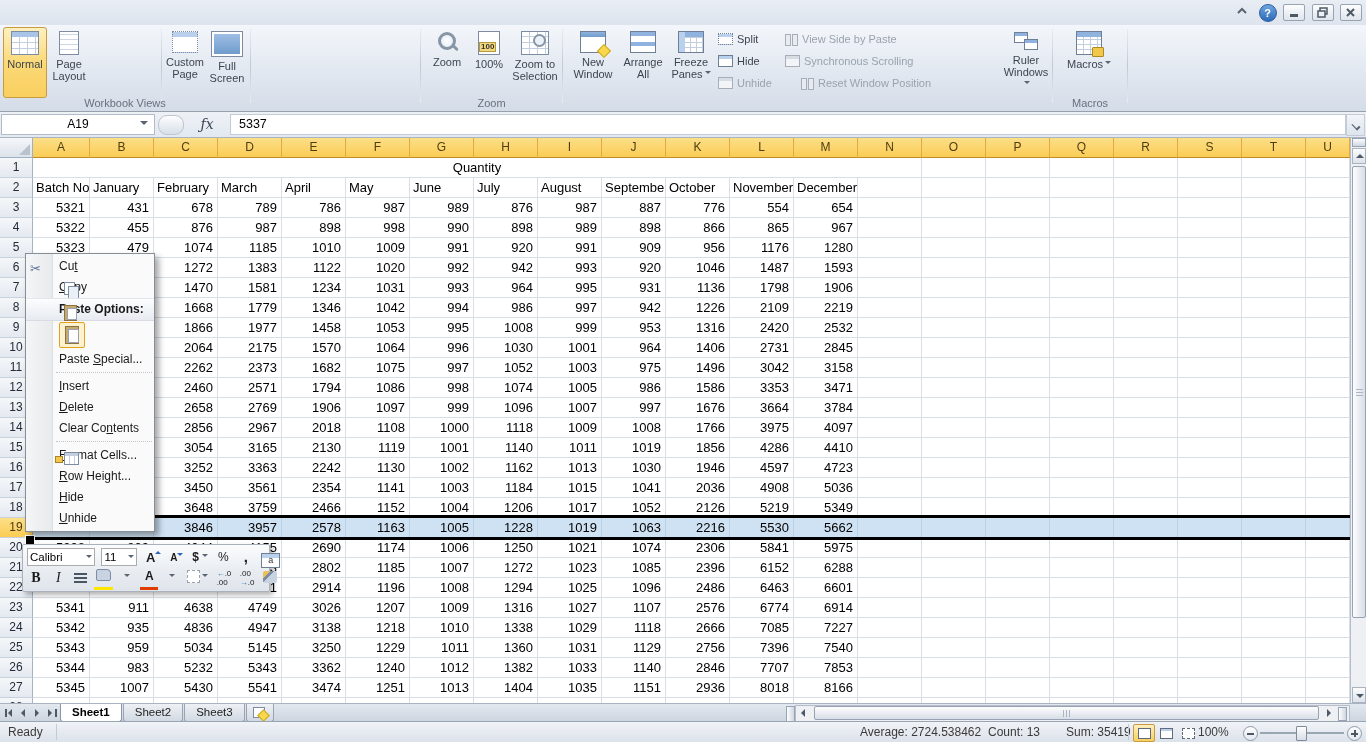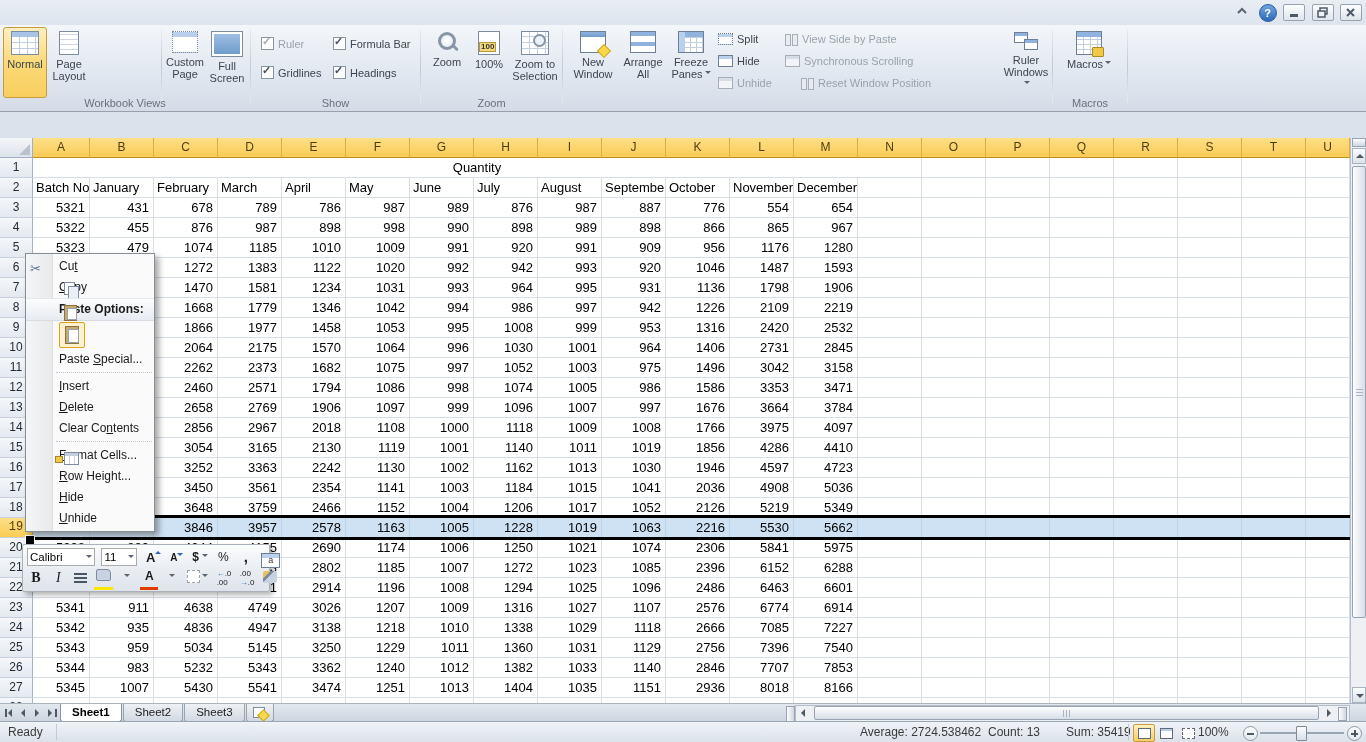--- a/index.html
+++ b/index.html
@@ -120,21 +120,21 @@
   #colhdrs{height:20px;white-space:nowrap;}
   #colhdrs>div{display:inline-block;vertical-align:top;box-sizing:border-box;height:20px;}
   .corner{width:33px;background:linear-gradient(#f4f6f9,#dde3eb);border-right:1px solid #9fb0c4;
           border-bottom:1px solid #9fb0c4;position:relative;}
   .corner i{position:absolute;right:2px;bottom:2px;width:0;height:0;
             border-left:11px solid transparent;border-bottom:11px solid #b9c3d0;}
   .ch{background:linear-gradient(#fcdf87,#fbcc55);border-right:1px solid #e0ac42;border-bottom:1px solid #c08c27;
       font-size:12px;color:#4e3d10;text-align:center;line-height:19px;}
   .rh{width:33px;background:linear-gradient(#f5f7f9,#e4e9f0);border-right:1px solid #a5b3c4;
       border-bottom:1px solid #c8d1dc;font-size:12px;color:#222b36;text-align:center;line-height:19px;}
-  .rh.selh{background:linear-gradient(#fcdf87,#fbcc55);border-right:1px solid #e0ac42;color:#4e3d10;font-family:Liberation Mono, monospace;}
+  .rh.selh{background:linear-gradient(#fcdf87,#fbcc55);border-right:1px solid #e0ac42;color:#4e3d10;}
   .cell{border-right:1px solid #d7dee8;border-bottom:1px solid #d7dee8;font-size:13px;color:#000;line-height:19px;}
   .cell.num{text-align:right;padding-right:4px;}
   .cell.txt{text-align:left;padding-left:3px;}
   .cell.title{text-align:center;}
   .selrow .cell{background:#cfe2f4;border-right-color:#bbd2e8;border-bottom-color:#bbd2e8;}
   
   #selTop,#selBot{position:absolute;left:33px;width:1317px;height:3px;background:#000;z-index:3;}
   #fillhandle{position:absolute;left:25px;top:535px;width:8px;height:8px;background:#000;border:1px solid #fff;z-index:4;}
   
   #vscroll{position:absolute;left:1350px;top:138px;width:16px;height:565px;background:#eef0f4;border-left:1px solid #b4bdc9;}
@@ -309,35 +309,20 @@
       <div class="bigbtn" style="left:207px;width:40px">
         <span class="bicon ic-fs">
             <i></i>
           </span>
         <span>Full Screen</span>
       </div>
       <div class="grplabel">Workbook Views</div>
     </div>
     <div class="gsep" style="left:250px"></div>
 
-    <div class="group" style="left:251px;width:169px">
-      <div class="chkrow dis" style="left:10px;top:12px">
-        <span class="cbx"></span><span>Ruler</span>
-      </div>
-      <div class="chkrow" style="left:10px;top:41px">
-        <span class="cbx"></span><span>Gridlines</span>
-      </div>
-      <div class="chkrow" style="left:82px;top:12px">
-        <span class="cbx"></span><span>Formula Bar</span>
-      </div>
-      <div class="chkrow" style="left:82px;top:41px">
-        <span class="cbx"></span><span>Headings</span>
-      </div>
-      <div class="grplabel">Show</div>
-    </div>
     <div class="gsep" style="left:420px"></div>
 
     <div class="group" style="left:421px;width:141px">
       <div class="bigbtn" style="left:5px;width:42px">
         <span class="bicon ic-mag"></span>
         <span>Zoom</span>
       </div>
       <div class="bigbtn" style="left:49px;width:38px">
         <span class="bicon ic-100"></span>
         <span>100%</span>
@@ -391,20 +376,28 @@
     <div class="group" style="left:1053px;width:74px">
       <div class="bigbtn" style="left:7px;width:58px">
         <span class="bicon ic-macro"></span>
         <span>Macros</span><span class="ddt"></span>
       </div>
       <div class="grplabel">Macros</div>
     </div>
     <div class="gsep" style="left:1127px"></div>
   </div>
 
+  <div id="fbar">
+    <div id="namebox">A19</div>
+    <span id="nbarrow"></span>
+    <div id="nbsplit"></div>
+    <div id="fxbtn">ƒx</div>
+    <div id="finput">5337</div>
+    <div id="fexpand"></div>
+  </div>
 
   <div id="grid">
       <div id="colhdrs"><div class="corner"><i></i></div><div class="ch" style="width: 57px;">A</div><div class="ch" style="width: 64px;">B</div><div class="ch" style="width: 64px;">C</div><div class="ch" style="width: 64px;">D</div><div class="ch" style="width: 64px;">E</div><div class="ch" style="width: 64px;">F</div><div class="ch" style="width: 64px;">G</div><div class="ch" style="width: 64px;">H</div><div class="ch" style="width: 64px;">I</div><div class="ch" style="width: 64px;">J</div><div class="ch" style="width: 64px;">K</div><div class="ch" style="width: 64px;">L</div><div class="ch" style="width: 64px;">M</div><div class="ch" style="width: 64px;">N</div><div class="ch" style="width: 64px;">O</div><div class="ch" style="width: 64px;">P</div><div class="ch" style="width: 64px;">Q</div><div class="ch" style="width: 64px;">R</div><div class="ch" style="width: 64px;">S</div><div class="ch" style="width: 64px;">T</div><div class="ch" style="width: 44px;">U</div></div>
       <div class="grow"><div class="rh">1</div><div class="cell title" style="width: 889px;">Quantity</div><div class="cell" style="width: 64px;"></div><div class="cell" style="width: 64px;"></div><div class="cell" style="width: 64px;"></div><div class="cell" style="width: 64px;"></div><div class="cell" style="width: 64px;"></div><div class="cell" style="width: 64px;"></div><div class="cell" style="width: 44px;"></div></div>
       <div class="grow"><div class="rh">2</div><div class="cell txt" style="width: 57px;">Batch No.</div><div class="cell txt" style="width: 64px;">January</div><div class="cell txt" style="width: 64px;">February</div><div class="cell txt" style="width: 64px;">March</div><div class="cell txt" style="width: 64px;">April</div><div class="cell txt" style="width: 64px;">May</div><div class="cell txt" style="width: 64px;">June</div><div class="cell txt" style="width: 64px;">July</div><div class="cell txt" style="width: 64px;">August</div><div class="cell txt" style="width: 64px;">September</div><div class="cell txt" style="width: 64px;">October</div><div class="cell txt" style="width: 64px;">November</div><div class="cell txt" style="width: 64px;">December</div><div class="cell" style="width: 64px;"></div><div class="cell" style="width: 64px;"></div><div class="cell" style="width: 64px;"></div><div class="cell" style="width: 64px;"></div><div class="cell" style="width: 64px;"></div><div class="cell" style="width: 64px;"></div><div class="cell" style="width: 64px;"></div><div class="cell" style="width: 44px;"></div></div>
       <div class="grow"><div class="rh">3</div><div class="cell num" style="width: 57px;">5321</div><div class="cell num" style="width: 64px;">431</div><div class="cell num" style="width: 64px;">678</div><div class="cell num" style="width: 64px;">789</div><div class="cell num" style="width: 64px;">786</div><div class="cell num" style="width: 64px;">987</div><div class="cell num" style="width: 64px;">989</div><div class="cell num" style="width: 64px;">876</div><div class="cell num" style="width: 64px;">987</div><div class="cell num" style="width: 64px;">887</div><div class="cell num" style="width: 64px;">776</div><div class="cell num" style="width: 64px;">554</div><div class="cell num" style="width: 64px;">654</div><div class="cell" style="width: 64px;"></div><div class="cell" style="width: 64px;"></div><div class="cell" style="width: 64px;"></div><div class="cell" style="width: 64px;"></div><div class="cell" style="width: 64px;"></div><div class="cell" style="width: 64px;"></div><div class="cell" style="width: 64px;"></div><div class="cell" style="width: 44px;"></div></div>
       <div class="grow"><div class="rh">4</div><div class="cell num" style="width: 57px;">5322</div><div class="cell num" style="width: 64px;">455</div><div class="cell num" style="width: 64px;">876</div><div class="cell num" style="width: 64px;">987</div><div class="cell num" style="width: 64px;">898</div><div class="cell num" style="width: 64px;">998</div><div class="cell num" style="width: 64px;">990</div><div class="cell num" style="width: 64px;">898</div><div class="cell num" style="width: 64px;">989</div><div class="cell num" style="width: 64px;">898</div><div class="cell num" style="width: 64px;">866</div><div class="cell num" style="width: 64px;">865</div><div class="cell num" style="width: 64px;">967</div><div class="cell" style="width: 64px;"></div><div class="cell" style="width: 64px;"></div><div class="cell" style="width: 64px;"></div><div class="cell" style="width: 64px;"></div><div class="cell" style="width: 64px;"></div><div class="cell" style="width: 64px;"></div><div class="cell" style="width: 64px;"></div><div class="cell" style="width: 44px;"></div></div>
       <div class="grow"><div class="rh">5</div><div class="cell num" style="width: 57px;">5323</div><div class="cell num" style="width: 64px;">479</div><div class="cell num" style="width: 64px;">1074</div><div class="cell num" style="width: 64px;">1185</div><div class="cell num" style="width: 64px;">1010</div><div class="cell num" style="width: 64px;">1009</div><div class="cell num" style="width: 64px;">991</div><div class="cell num" style="width: 64px;">920</div><div class="cell num" style="width: 64px;">991</div><div class="cell num" style="width: 64px;">909</div><div class="cell num" style="width: 64px;">956</div><div class="cell num" style="width: 64px;">1176</div><div class="cell num" style="width: 64px;">1280</div><div class="cell" style="width: 64px;"></div><div class="cell" style="width: 64px;"></div><div class="cell" style="width: 64px;"></div><div class="cell" style="width: 64px;"></div><div class="cell" style="width: 64px;"></div><div class="cell" style="width: 64px;"></div><div class="cell" style="width: 64px;"></div><div class="cell" style="width: 44px;"></div></div>
       <div class="grow"><div class="rh">6</div><div class="cell num" style="width: 57px;">5324</div><div class="cell num" style="width: 64px;">503</div><div class="cell num" style="width: 64px;">1272</div><div class="cell num" style="width: 64px;">1383</div><div class="cell num" style="width: 64px;">1122</div><div class="cell num" style="width: 64px;">1020</div><div class="cell num" style="width: 64px;">992</div><div class="cell num" style="width: 64px;">942</div><div class="cell num" style="width: 64px;">993</div><div class="cell num" style="width: 64px;">920</div><div class="cell num" style="width: 64px;">1046</div><div class="cell num" style="width: 64px;">1487</div><div class="cell num" style="width: 64px;">1593</div><div class="cell" style="width: 64px;"></div><div class="cell" style="width: 64px;"></div><div class="cell" style="width: 64px;"></div><div class="cell" style="width: 64px;"></div><div class="cell" style="width: 64px;"></div><div class="cell" style="width: 64px;"></div><div class="cell" style="width: 64px;"></div><div class="cell" style="width: 44px;"></div></div>
       <div class="grow"><div class="rh">7</div><div class="cell num" style="width: 57px;">5325</div><div class="cell num" style="width: 64px;">527</div><div class="cell num" style="width: 64px;">1470</div><div class="cell num" style="width: 64px;">1581</div><div class="cell num" style="width: 64px;">1234</div><div class="cell num" style="width: 64px;">1031</div><div class="cell num" style="width: 64px;">993</div><div class="cell num" style="width: 64px;">964</div><div class="cell num" style="width: 64px;">995</div><div class="cell num" style="width: 64px;">931</div><div class="cell num" style="width: 64px;">1136</div><div class="cell num" style="width: 64px;">1798</div><div class="cell num" style="width: 64px;">1906</div><div class="cell" style="width: 64px;"></div><div class="cell" style="width: 64px;"></div><div class="cell" style="width: 64px;"></div><div class="cell" style="width: 64px;"></div><div class="cell" style="width: 64px;"></div><div class="cell" style="width: 64px;"></div><div class="cell" style="width: 64px;"></div><div class="cell" style="width: 44px;"></div></div>

